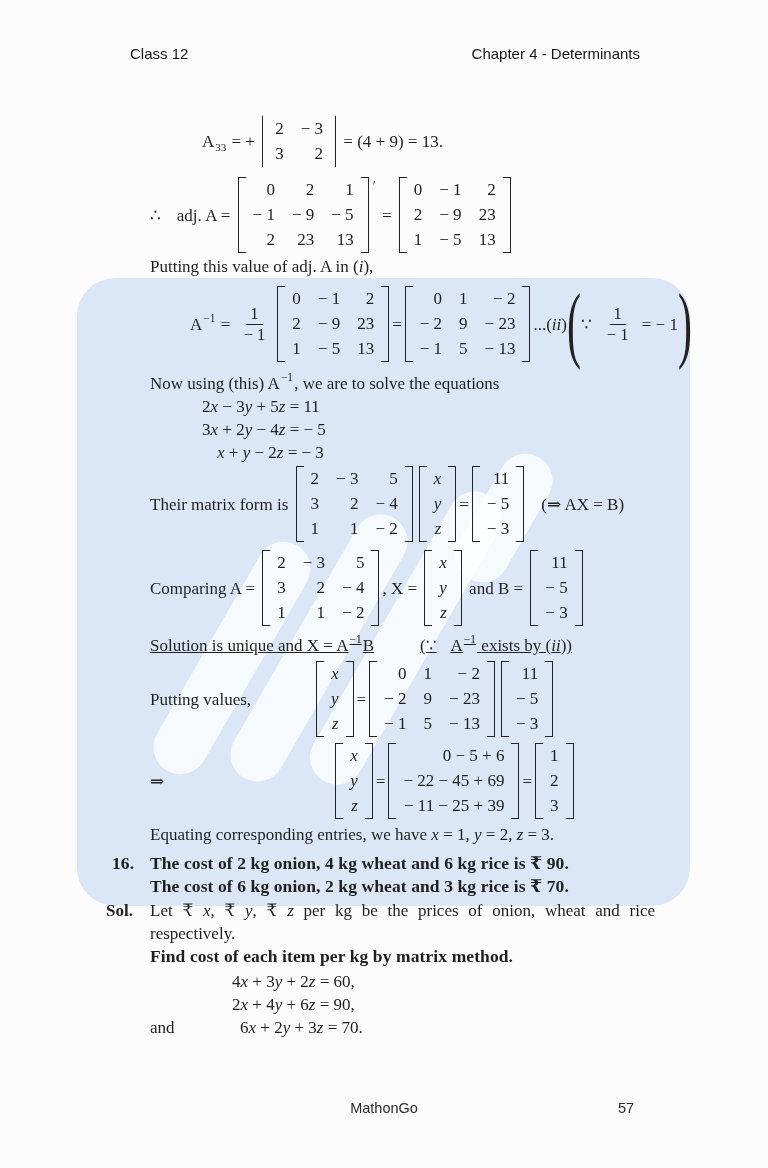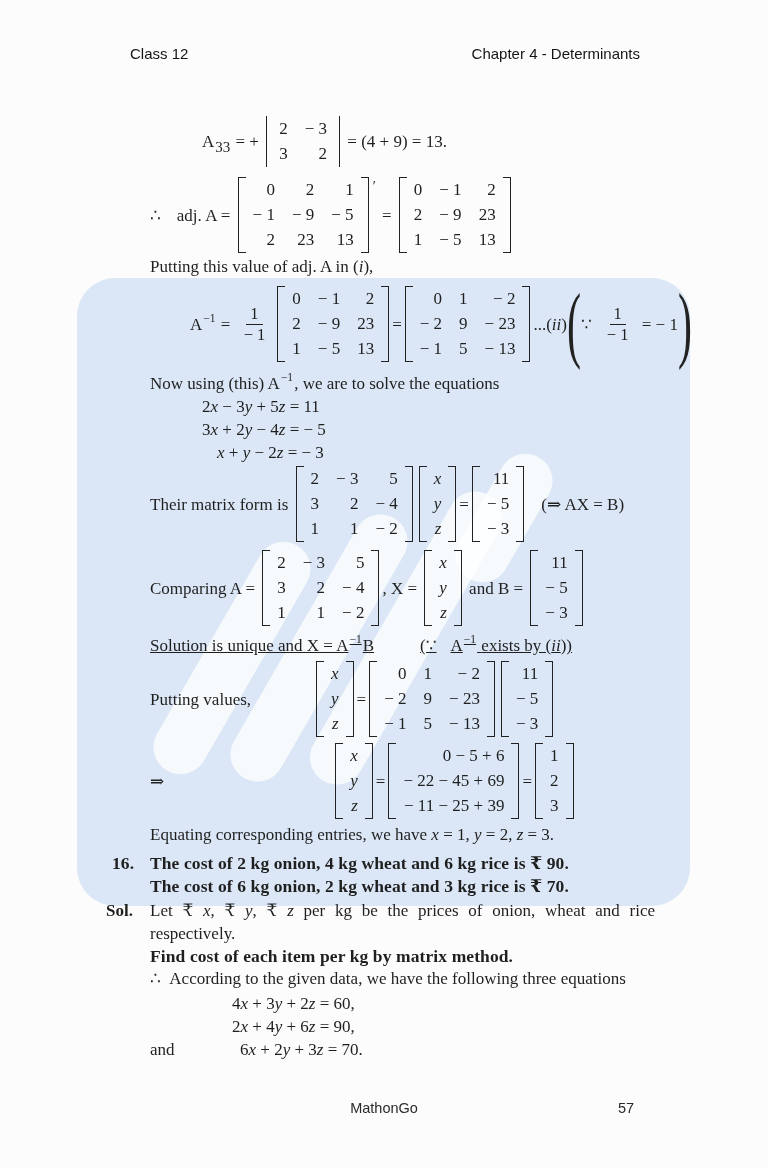--- a/index.html
+++ b/index.html
@@ -30,21 +30,21 @@
   .mblock{position:relative;}
   .mblock.math{display:flex;align-items:center;width:max-content;line-height:23px;white-space:pre;}
   .mblock.para{display:block;width:505px;text-align:justify;line-height:22.5px;}
   .mblock.bold{display:block;font-weight:bold;font-size:17.5px;line-height:22.5px;letter-spacing:0.1px;}
   .mblock.hang{position:relative;}
   .t{white-space:pre-wrap;}
   .para .t{white-space:normal;}
   .lbl{position:absolute;top:0;white-space:pre;}
   .lbl.b{font-weight:bold;}
   .gap{display:inline-block;}
-  .sb{font-size:15px;position:relative;top:6px;margin:0 1px;}
+  .sb{font-size:11px;position:relative;top:6px;margin:0 1px;}
   .sp2{font-size:11.5px;position:relative;top:-6px;margin:0 1px;}
   .frac{display:inline-flex;flex-direction:column;align-items:center;margin:0 5px;
         font-size:16.5px;line-height:20px;white-space:pre;}
   .frac .num{padding:0 4px;border-bottom:1.4px solid #222;}
   .frac .den{padding:0 4px;}
   .mat{display:inline-flex;align-items:stretch;margin:0 3px;}
   .mat .grid{display:inline-grid;column-gap:17px;row-gap:3px;justify-items:end;
              padding:2px 3px;line-height:22px;align-self:center;}
   .mat .cell{text-align:right;white-space:pre;}
   .br{width:7px;}
@@ -103,20 +103,19 @@
     <div class="mblock math" data-name="line-comparing"><span class="t" data-name="math-part">Comparing A = </span><span class="mat" data-name="matrix"><span class="br lb"></span><span class="grid" style="grid-template-columns: repeat(3, auto);"><span class="cell">2</span><span class="cell">− 3</span><span class="cell">5</span><span class="cell">3</span><span class="cell">2</span><span class="cell">− 4</span><span class="cell">1</span><span class="cell">1</span><span class="cell">− 2</span></span><span class="br rb"></span></span><span class="t" data-name="math-part">, X = </span><span class="mat" data-name="matrix"><span class="br lb"></span><span class="grid" style="grid-template-columns: repeat(1, auto);"><span class="cell"><i>x</i></span><span class="cell"><i>y</i></span><span class="cell"><i>z</i></span></span><span class="br rb"></span></span><span class="t" data-name="math-part"> and B = </span><span class="mat" data-name="matrix"><span class="br lb"></span><span class="grid" style="grid-template-columns: repeat(1, auto);"><span class="cell">11</span><span class="cell">− 5</span><span class="cell">− 3</span></span><span class="br rb"></span></span></div>
     <div class="mblock math" data-name="line-solution-unique"><span class="t" data-name="math-part">Solution is unique and X = A</span><span class="sp2" data-name="superscript">−1</span><span class="t" data-name="math-part">B</span><span class="gap" data-name="spacer" style="width: 46px;"></span><span class="t" data-name="math-part">(∵</span><span class="gap" data-name="spacer" style="width: 14px;"></span><span class="t" data-name="math-part">A</span><span class="sp2" data-name="superscript">−1</span><span class="t" data-name="math-part"> exists by (<i>ii</i>))</span></div>
     <div class="mblock math" data-name="line-putting-values"><span class="t" data-name="math-part">Putting values,</span><span class="gap" data-name="spacer" style="width: 62px;"></span><span class="mat" data-name="matrix"><span class="br lb"></span><span class="grid" style="grid-template-columns: repeat(1, auto);"><span class="cell"><i>x</i></span><span class="cell"><i>y</i></span><span class="cell"><i>z</i></span></span><span class="br rb"></span></span><span class="t" data-name="math-part">=</span><span class="mat" data-name="matrix"><span class="br lb"></span><span class="grid" style="grid-template-columns: repeat(3, auto);"><span class="cell">0</span><span class="cell">1</span><span class="cell">− 2</span><span class="cell">− 2</span><span class="cell">9</span><span class="cell">− 23</span><span class="cell">− 1</span><span class="cell">5</span><span class="cell">− 13</span></span><span class="br rb"></span></span><span class="mat" data-name="matrix"><span class="br lb"></span><span class="grid" style="grid-template-columns: repeat(1, auto);"><span class="cell">11</span><span class="cell">− 5</span><span class="cell">− 3</span></span><span class="br rb"></span></span></div>
     <div class="mblock math" data-name="line-arrow"><span class="t" data-name="math-part">⇒</span><span class="gap" data-name="spacer" style="width: 168px;"></span><span class="mat" data-name="matrix"><span class="br lb"></span><span class="grid" style="grid-template-columns: repeat(1, auto);"><span class="cell"><i>x</i></span><span class="cell"><i>y</i></span><span class="cell"><i>z</i></span></span><span class="br rb"></span></span><span class="t" data-name="math-part">=</span><span class="mat" data-name="matrix"><span class="br lb"></span><span class="grid" style="grid-template-columns: repeat(1, auto);"><span class="cell">0 − 5 + 6</span><span class="cell">− 22 − 45 + 69</span><span class="cell">− 11 − 25 + 39</span></span><span class="br rb"></span></span><span class="t" data-name="math-part">=</span><span class="mat" data-name="matrix"><span class="br lb"></span><span class="grid" style="grid-template-columns: repeat(1, auto);"><span class="cell">1</span><span class="cell">2</span><span class="cell">3</span></span><span class="br rb"></span></span></div>
     <div class="mblock math" data-name="line-equating"><span class="t" data-name="math-part">Equating corresponding entries, we have <i>x</i> = 1, <i>y</i> = 2, <i>z</i> = 3.</span></div>
     <div class="mblock bold hang" data-name="q16-line-1"><span class="lbl b" data-name="hanging-label" style="left: -38px;">16.</span></div>
     <div class="mblock bold" data-name="q16-line-2"><span class="t" data-name="math-part">The cost of 2 kg onion, 4 kg wheat and 6 kg rice is ₹ 90.</span></div>
     <div class="mblock bold" data-name="q16-line-3"><span class="t" data-name="math-part">The cost of 6 kg onion, 2 kg wheat and 3 kg rice is ₹ 70.</span></div>
     <div class="mblock para hang" data-name="sol-para"><span class="lbl b" data-name="hanging-label" style="left: -44px;">Sol.</span><span class="t" data-name="math-part">Let ₹ <i>x</i>, ₹ <i>y</i>, ₹ <i>z</i> per kg be the prices of onion, wheat and rice respectively.</span></div>
     <div class="mblock bold" data-name="q16-line-4"><span class="t" data-name="math-part">Find cost of each item per kg by matrix method.</span></div>
-    <div class="mblock para" data-name="therefore-para"><span class="t" data-name="math-part">∴&nbsp;&nbsp;According to the given data, we have the following three equations</span></div>
     <div class="mblock math" data-name="cost-eq-1"><span class="t" data-name="math-part">4<i>x</i> + 3<i>y</i> + 2<i>z</i> = 60,</span></div>
     <div class="mblock math" data-name="cost-eq-2"><span class="t" data-name="math-part">2<i>x</i> + 4<i>y</i> + 6<i>z</i> = 90,</span></div>
     <div class="mblock math hang" data-name="cost-eq-3"><span class="lbl" data-name="hanging-label" style="left: -90px;">and</span><span class="t" data-name="math-part">6<i>x</i> + 2<i>y</i> + 3<i>z</i> = 70.</span></div>
   </div>
 
 <div class="ftr brand" data-name="footer-brand">MathonGo</div>
 <div class="ftr page" data-name="footer-page-number">57</div>
 
 </body></html>

